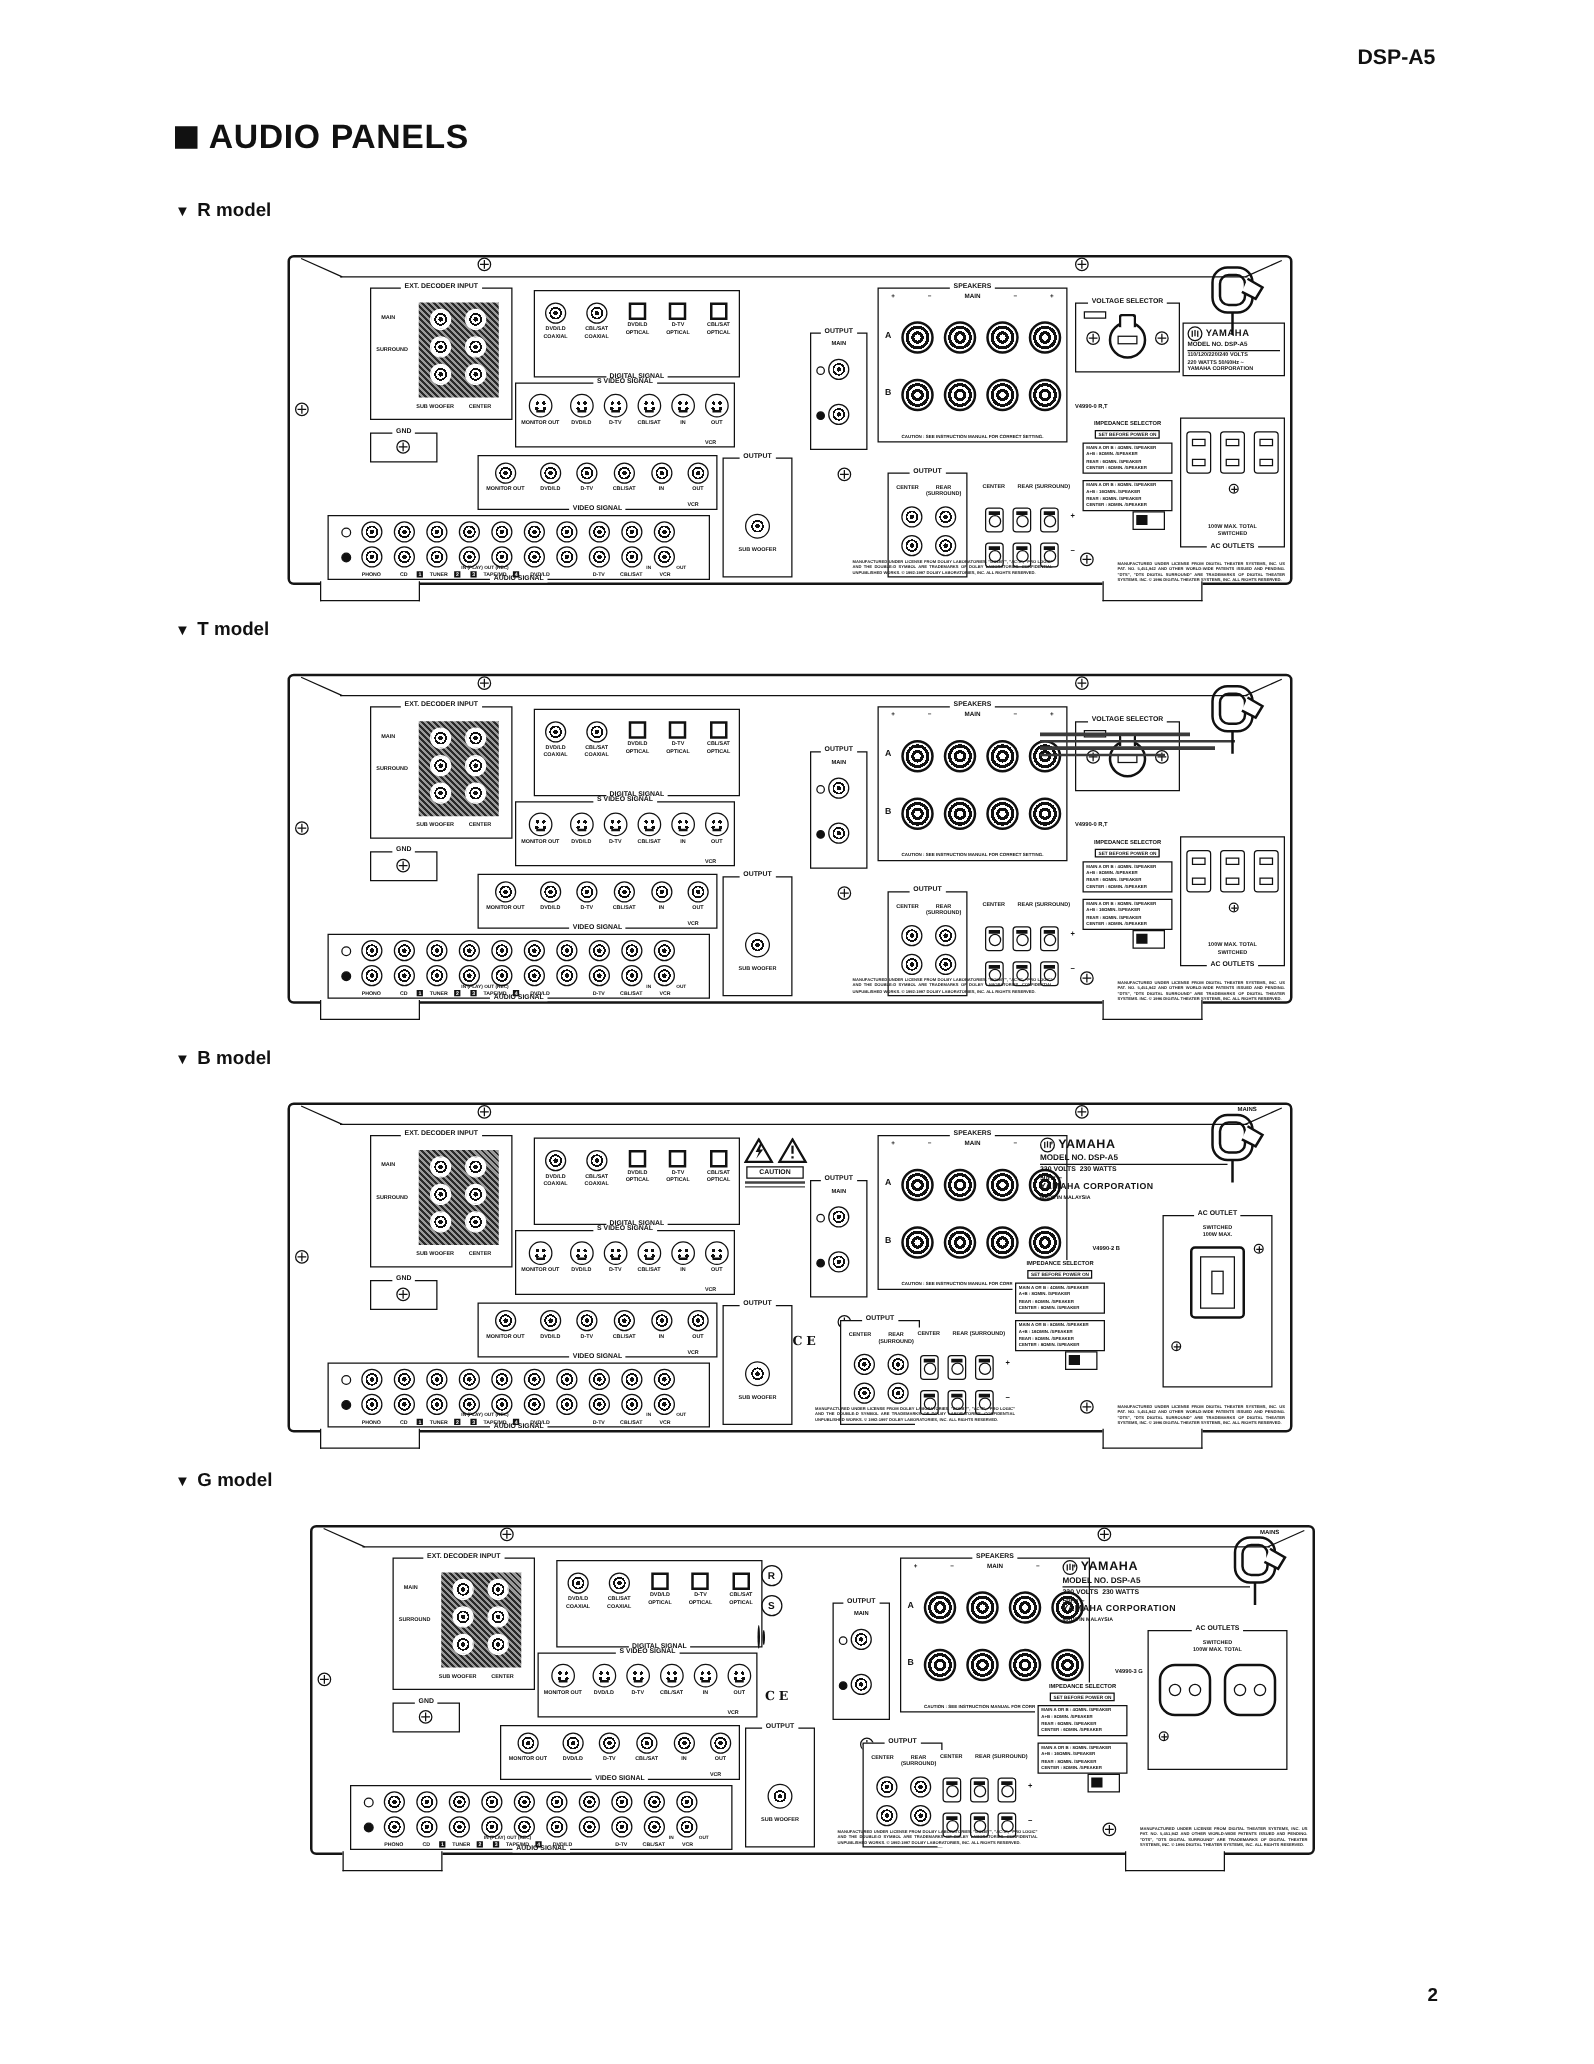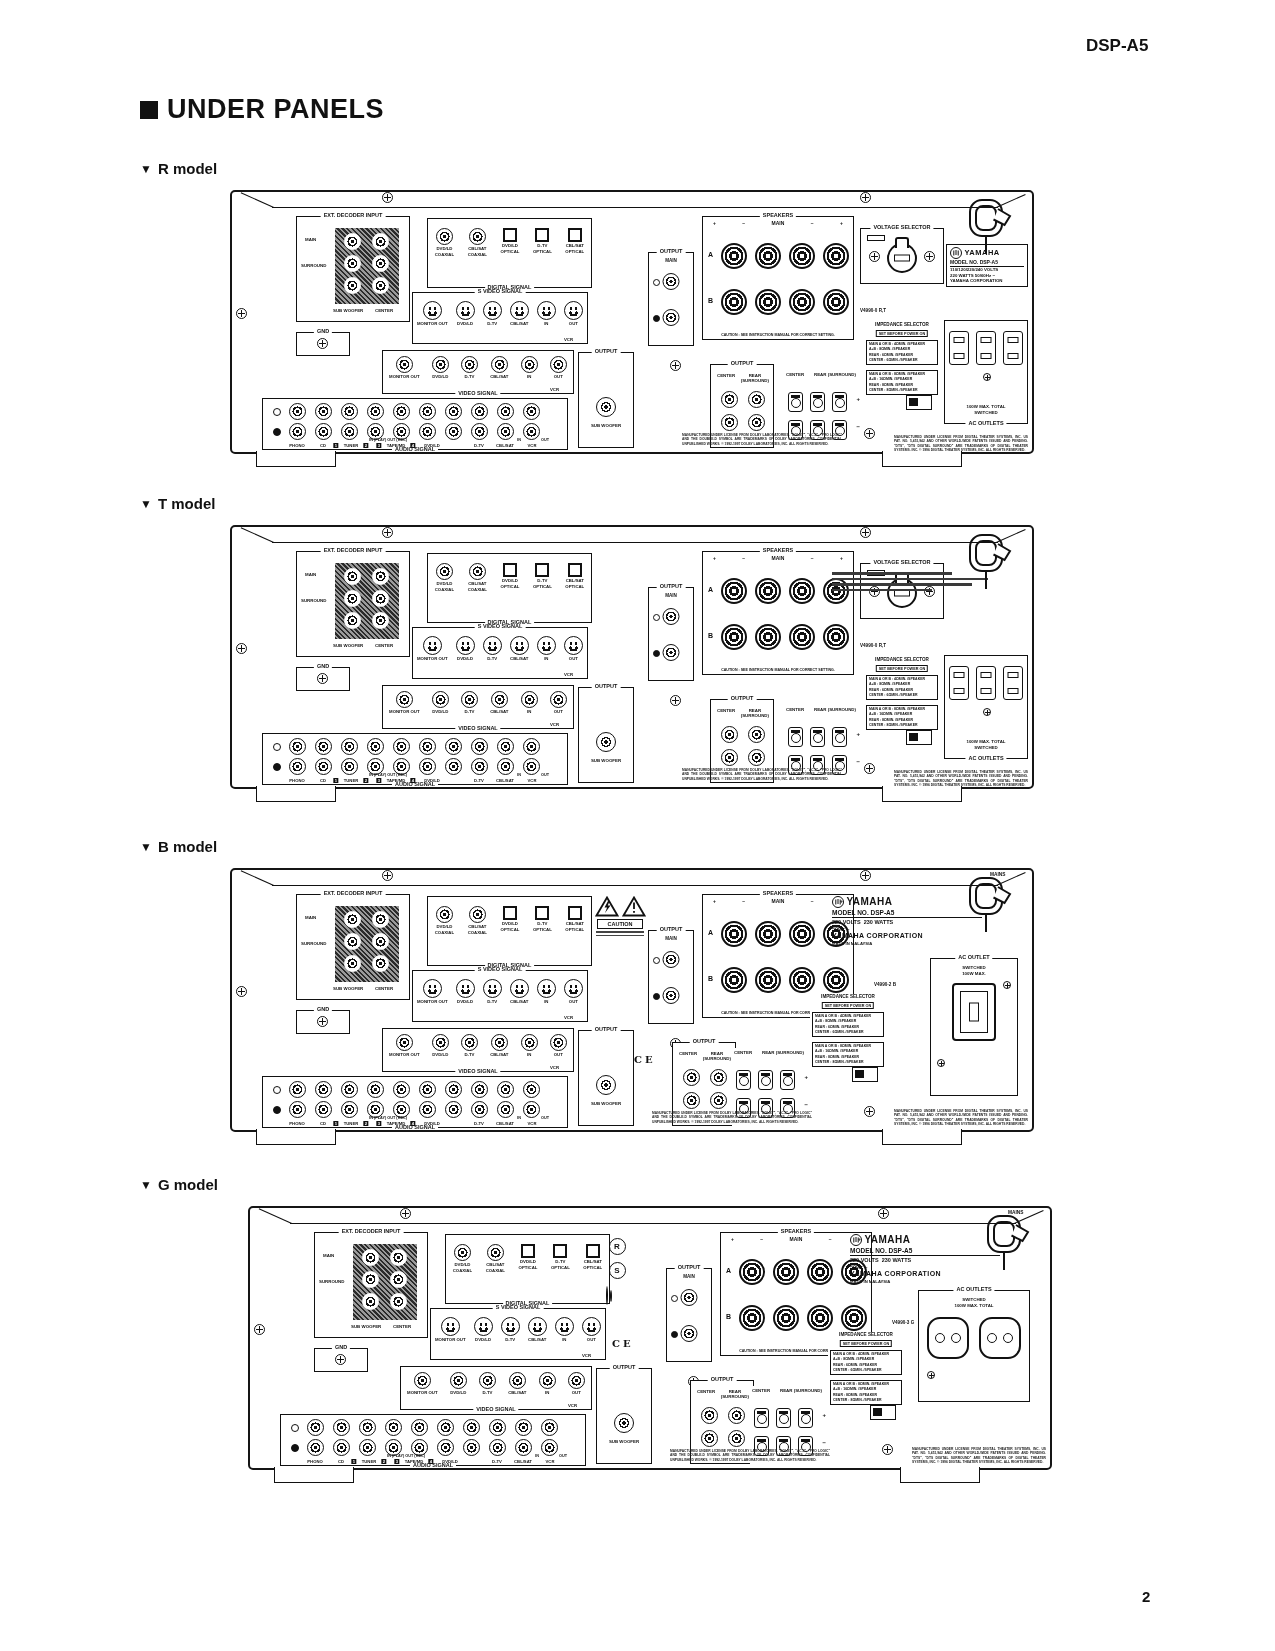--- a/index.html
+++ b/index.html
@@ -7,21 +7,21 @@
         font-family:"Liberation Sans","DejaVu Sans",sans-serif;color:#111;overflow:hidden;}
   .doc-code{position:absolute;left:1086px;top:36px;font-size:17px;font-weight:bold;}
   .page-title{position:absolute;left:140px;top:94px;margin:0;font-size:27px;font-weight:bold;letter-spacing:.5px;display:flex;align-items:center;}
   .sq-icon{width:18px;height:18px;background:#111;display:inline-block;margin-right:9px;}
   .page-num{position:absolute;left:1142px;top:1588px;font-size:15px;font-weight:bold;}
 
   .panel-section{position:absolute;left:140px;width:960px;height:330px;}
   .model-r{top:160px}.model-t{top:495px}.model-b{top:838px}.model-g{top:1176px}
   .model-label{margin:0;font-size:15px;font-weight:bold;display:flex;align-items:center;gap:6px;}
   .model-label .tri{font-size:12px;}
-  .chassis{position:absolute;left:90px;top:30px;width:692px;height:284px;}
+  .chassis{position:absolute;left:90px;top:44px;width:692px;height:284px;}
   .model-g .chassis{left:108px;}
   .panel{position:absolute;left:0;top:0;width:800px;height:260px;border:2px solid #151515;border-radius:5px;background:#fff;}
   .topline{position:absolute;left:40px;right:34px;top:15px;border-top:1.2px solid #111;}
   .topdiag{position:absolute;left:6px;top:15px;width:36px;border-top:1.2px solid #111;transform:rotate(24deg);transform-origin:right top;}
   .topdiag.rt{left:auto;right:4px;width:32px;transform:rotate(-24deg);transform-origin:left top;}
   .foot{position:absolute;top:261px;width:78px;height:15px;border:1.6px solid #111;border-top:none;background:#fff;}
   .foot-l{left:26px}.foot-r{left:652px}
 
   .screw{position:absolute;width:11px;height:11px;border:1.1px solid #111;border-radius:50%;box-sizing:border-box;
     background:linear-gradient(#111,#111) center/7px 1px no-repeat,linear-gradient(#111,#111) center/1px 7px no-repeat;}
@@ -215,21 +215,21 @@
   .model-g .g-only,.model-g .bg-only{display:block;}
   .model-b .ce,.model-g .ce{display:block;}
 </style>
 </head>
 <body>
 
 <div class="page">
   <div class="doc-code">DSP-A5</div>
   <h1 class="page-title">
     <span class="sq-icon"></span>
-    <span>UNDER PANELS</span>
+    <span>AUDIO PANELS</span>
   </h1>
   <div id="panels">
 <section class="panel-section model-r">
   <h3 class="model-label">
     <span class="tri">▼</span>
     <span class="model-name">R model</span>
   </h3>
   <div class="chassis">
     <div class="panel">
       <div class="topline"></div>

